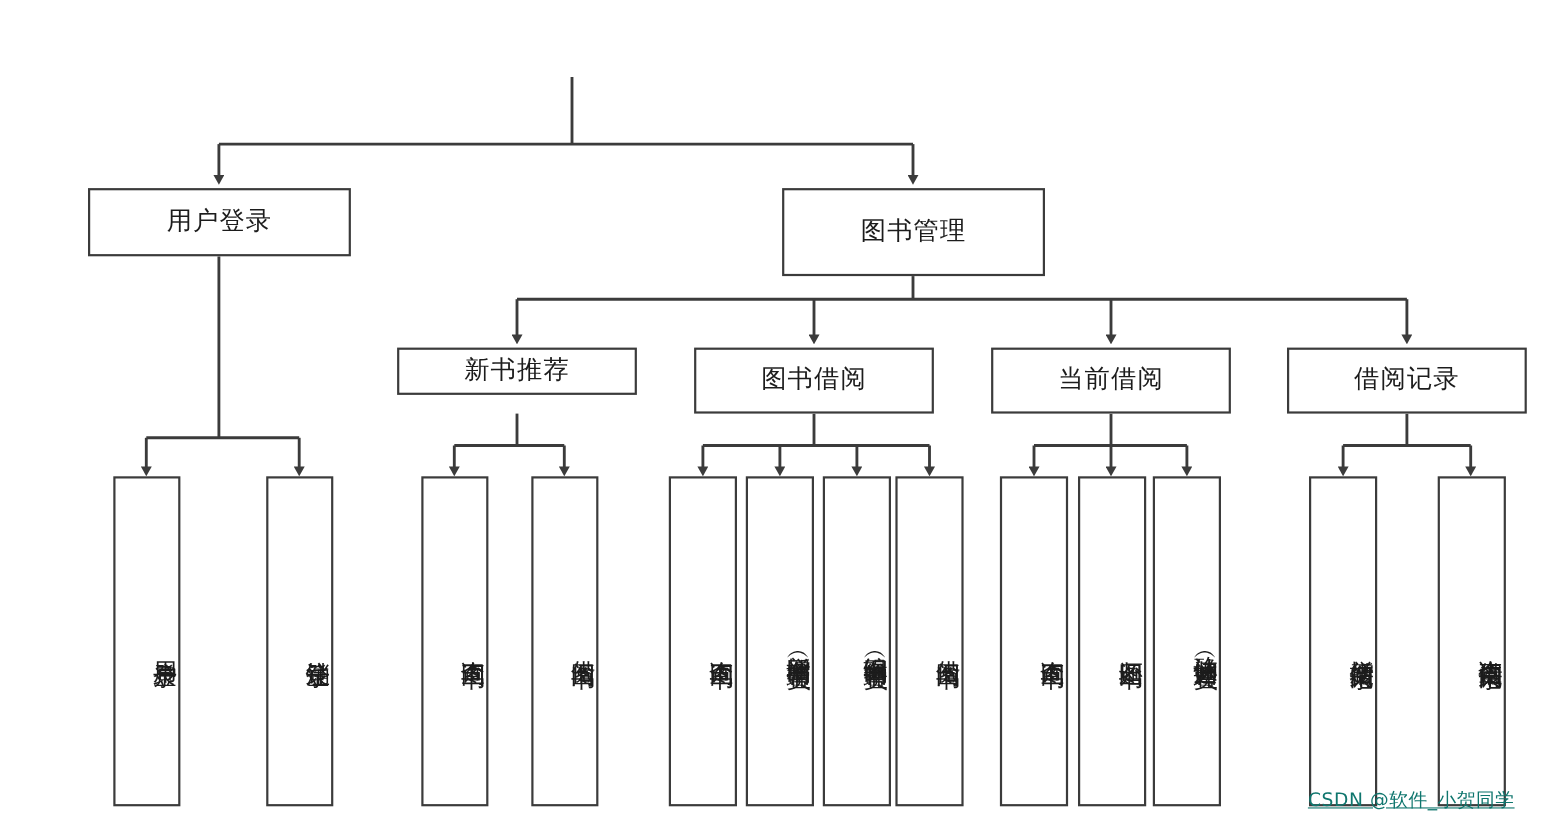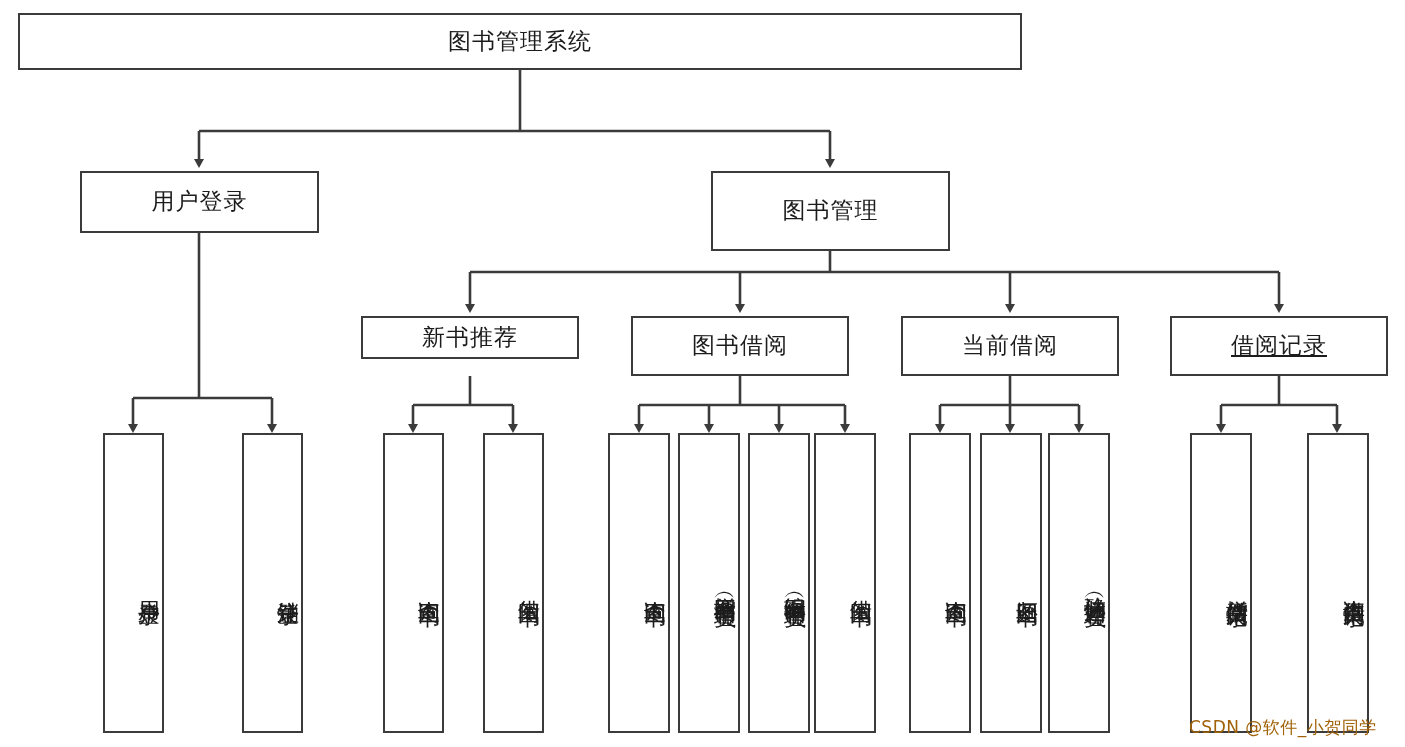--- a/index.html
+++ b/index.html
@@ -56,24 +56,25 @@
     padding-top: 6px;
   }
   .node-v .vtext {
     writing-mode: vertical-rl;
     text-orientation: upright;
     display: block;
   }
   .watermark {
     position: absolute;
     font-size: 17px;
-    color: #a16207;
+    color: #0f766e;
     white-space: nowrap;
     z-index: 5;
     letter-spacing: 0.5px;
+    text-decoration: underline;
   }
 </style>
 </head>
 <body>
 
 <div id="canvas">
 
   <svg id="edges" viewBox="0 0 1405 747" width="1405" height="747" xmlns="http://www.w3.org/2000/svg">
     <defs>
       <marker id="arrow" markerWidth="9" markerHeight="10" refX="1" refY="5" orient="auto" markerUnits="userSpaceOnUse">
@@ -117,41 +118,38 @@
       <path d="M1010,405 L1010,425" marker-end="url(#arrow)"></path>
       <path d="M1079,405 L1079,425" marker-end="url(#arrow)"></path>
 
       <path d="M1279,376 L1279,405"></path>
       <path d="M1221,405 L1337,405"></path>
       <path d="M1221,405 L1221,425" marker-end="url(#arrow)"></path>
       <path d="M1337,405 L1337,425" marker-end="url(#arrow)"></path>
     </g>
   </svg>
 
-  <div class="node node-root" style="left:18px; top:13px; width:1004px; height:57px;">
-    <span>图书管理系统</span>
-  </div>
 
   <div class="node node-h" style="left:80px; top:171px; width:239px; height:62px;">
     <span>用户登录</span>
   </div>
   <div class="node node-h" style="left:711px; top:171px; width:239px; height:80px;">
     <span>图书管理</span>
   </div>
 
   <div class="node node-h" style="left:361px; top:316px; width:218px; height:43px;">
     <span>新书推荐</span>
   </div>
   <div class="node node-h" style="left:901px; top:316px; width:218px; height:60px;">
     <span>当前借阅</span>
   </div>
   <div class="node node-h" style="left:631px; top:316px; width:218px; height:60px;">
     <span>图书借阅</span>
   </div>
-  <div class="node node-h" style="left:1170px; top:316px; width:218px; height:60px;text-decoration:underline;">
+  <div class="node node-h" style="left:1170px; top:316px; width:218px; height:60px;">
     <span>借阅记录</span>
   </div>
 
   <div class="node node-v" style="left:103px; top:433px; width:61px; height:300px;">
     <span class="vtext">用户登录</span>
   </div>
   <div class="node node-v" style="left:242px; top:433px; width:61px; height:300px;">
     <span class="vtext">注销登录</span>
   </div>
 

